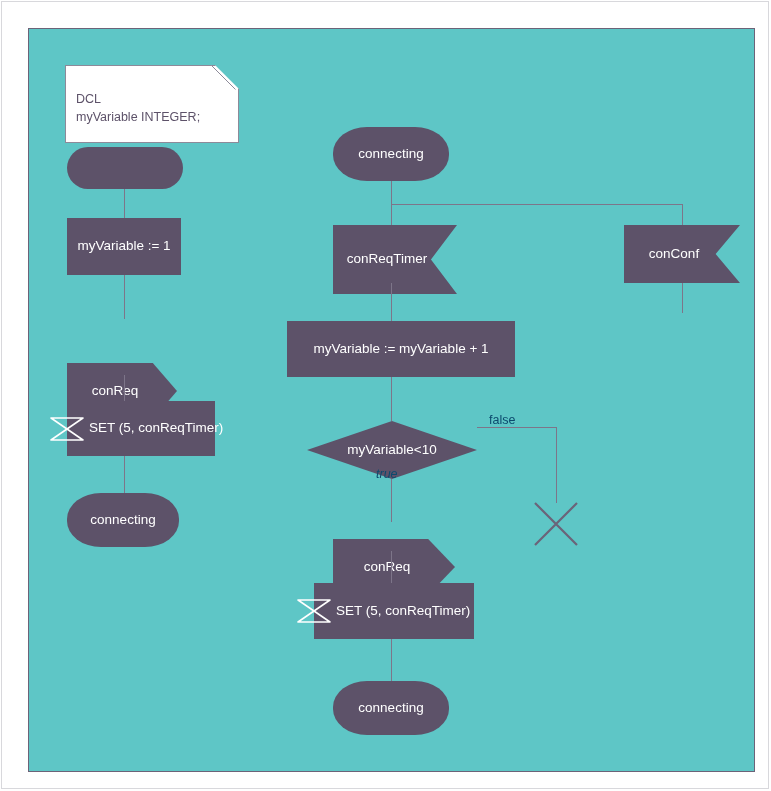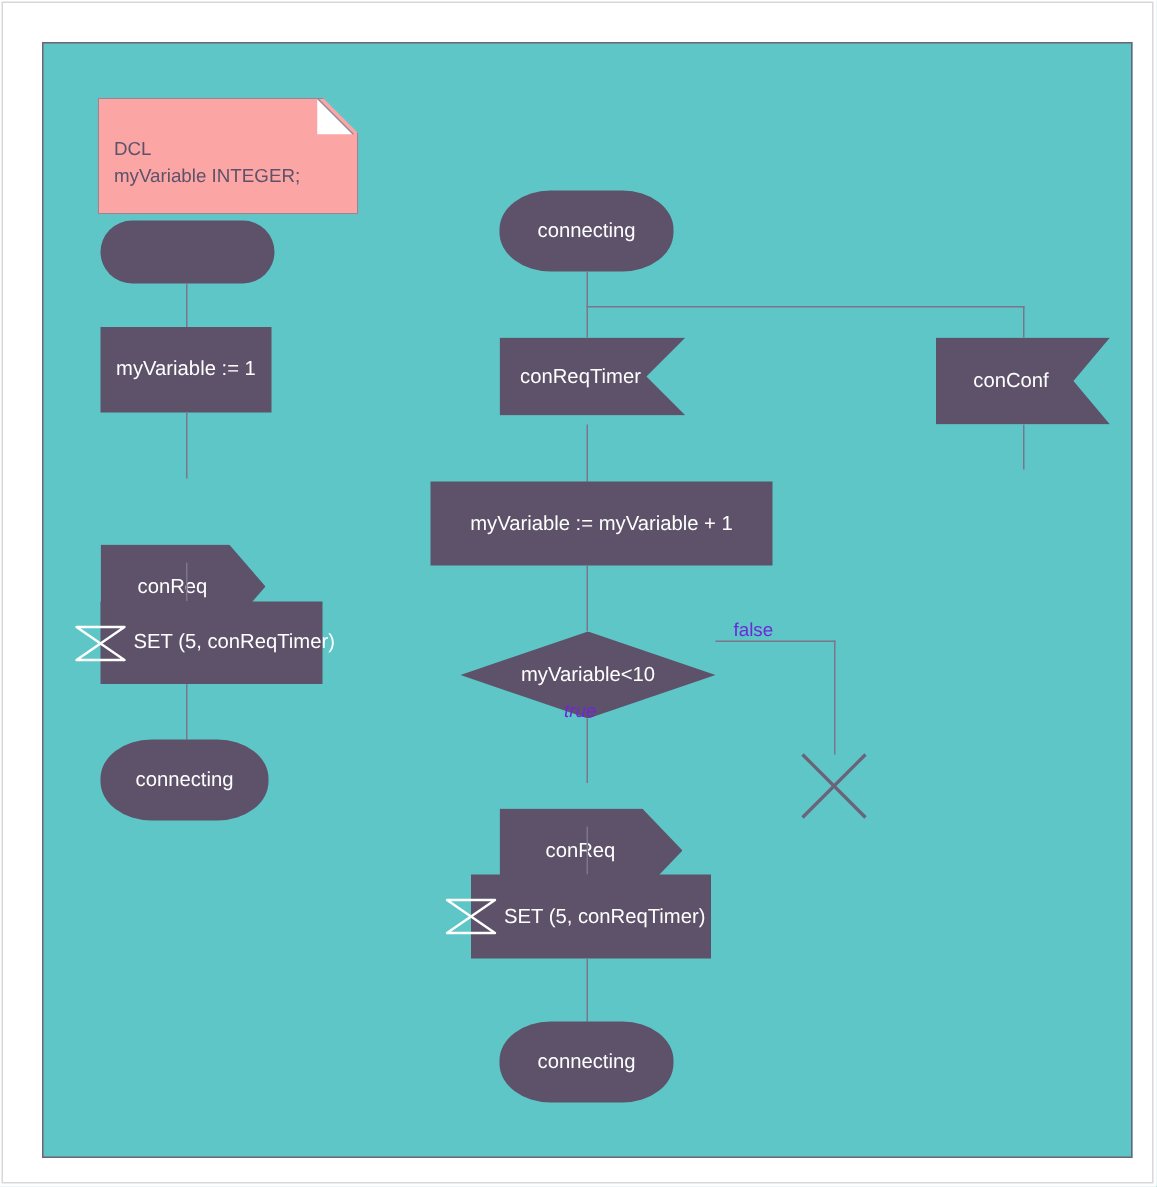--- a/index.html
+++ b/index.html
@@ -98,21 +98,21 @@
     height: 26px;
   }
 
   
   #note {
     position: absolute;
     left: 36px;
     top: 36px;
     width: 174px;
     height: 78px;
-    background: #fca5a5;
+    background: #ffffff;
     border: 1px solid #8d8a99;
     box-sizing: border-box;
     clip-path: polygon(0 0, calc(100% - 24px) 0, 100% 24px, 100% 100%, 0 100%);
   }
   #note-fold {
     position: absolute;
     right: 0;
     top: 0;
     width: 24px;
     height: 24px;
@@ -136,21 +136,21 @@
   .conn-h {
     position: absolute;
     height: 1px;
     background: #7d7589;
   }
 
   
   .branch-label {
     position: absolute;
     font-size: 12.5px;
-    color: #6d28d9;
+    color: #0c4a6e;
     white-space: nowrap;
   }
 
   
   .sdl-stop {
     position: absolute;
     width: 46px;
     height: 46px;
   }
 </style>
@@ -200,21 +200,21 @@
 
     <div class="shape sdl-state" style="left:304px; top:98px; width:116px; height:54px;">
       <span>connecting</span>
     </div>
 
     <div class="conn-v" style="left:362px; top:152px; height:44px;"></div>
 
     <div class="conn-h" style="left:362px; top:175px; width:292px;"></div>
     <div class="conn-v" style="left:653px; top:175px; height:21px;"></div>
 
-    <div class="shape sdl-input" style="left:304px; top:196px; width:124px; height:52px;">
+    <div class="shape sdl-input" style="left:304px; top:196px; width:124px; height:69px;">
       <span style="margin-right:16px;">conReqTimer</span>
     </div>
     <div class="conn-v" style="left:362px; top:254px; height:38px;"></div>
 
     <div class="shape sdl-task" style="left:258px; top:292px; width:228px; height:56px;">
       <span>myVariable := myVariable + 1</span>
     </div>
     <div class="conn-v" style="left:362px; top:348px; height:44px;"></div>
 
     <div class="shape sdl-decision" style="left:278px; top:392px; width:170px; height:58px;">

